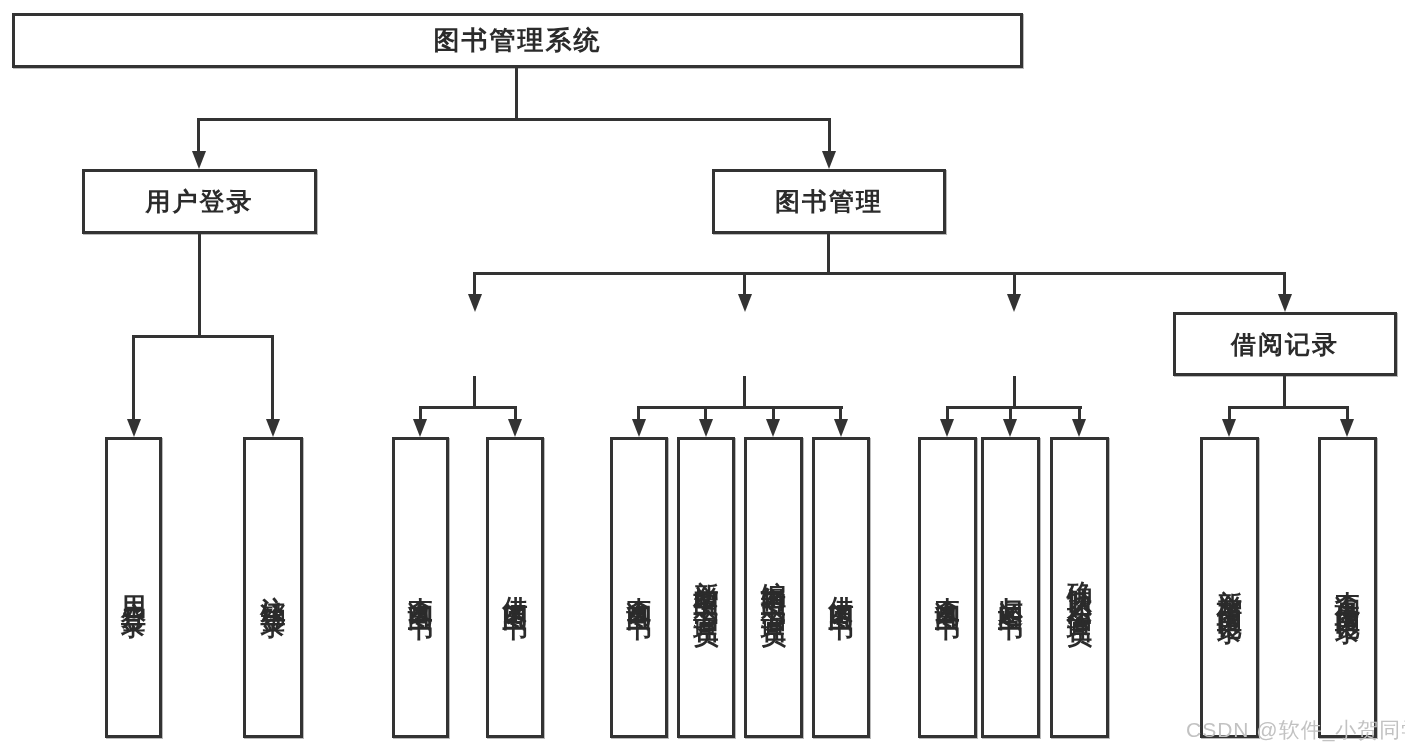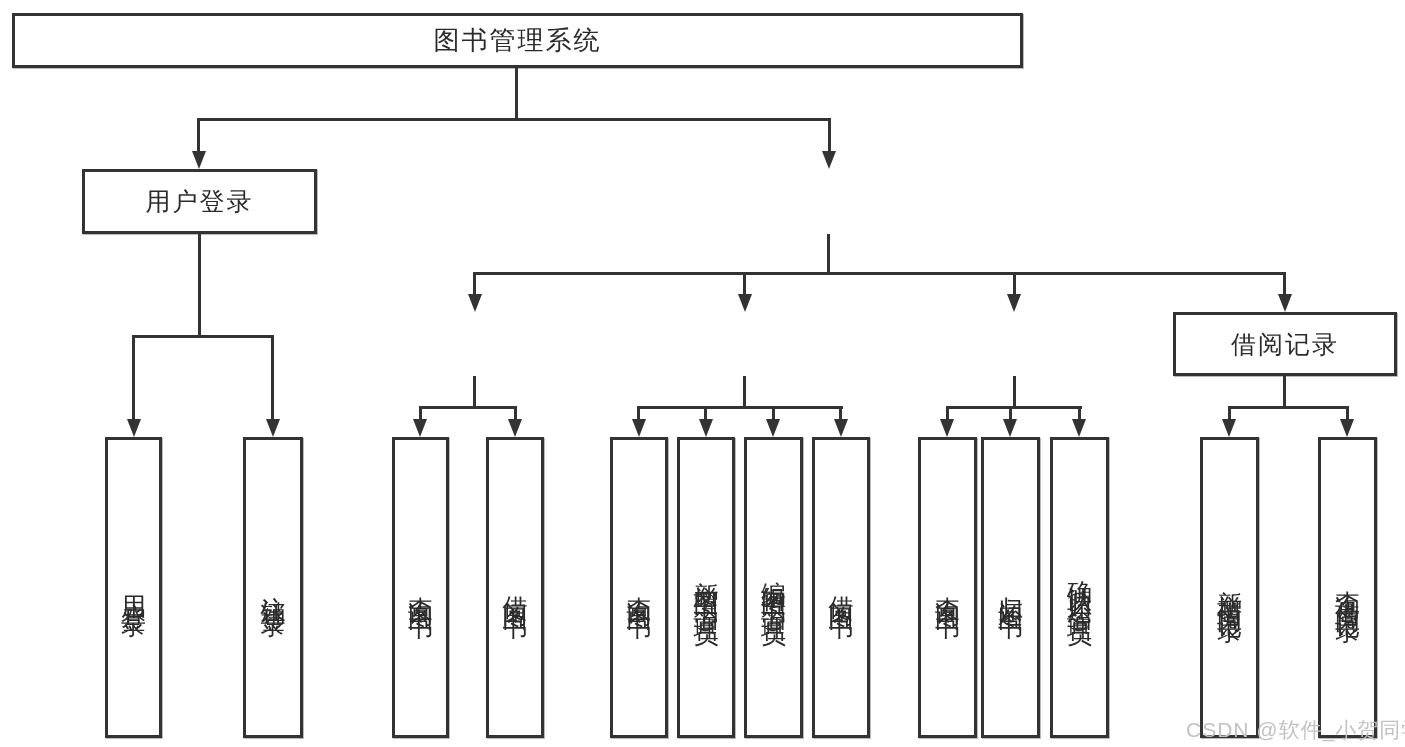--- a/index.html
+++ b/index.html
@@ -7,21 +7,21 @@
     position:relative;width:1405px;height:747px;background:#fff;overflow:hidden;
     font-family:"Liberation Sans","DejaVu Sans",sans-serif;
     color:var(--text,#2b2b2b);
   }
   .node{
     position:absolute;box-sizing:border-box;background:#fff;
     border:3px solid var(--line,#333333);
     display:flex;align-items:center;justify-content:center;
     box-shadow:1px 1px 0 rgba(60,60,60,.35);
   }
-  .node .lbl{font-size:25px;letter-spacing:2px;white-space:nowrap;}
+  .node .lbl{font-size:25px;letter-spacing:2px;white-space:nowrap;font-weight:bold;}
   .leaf{
     writing-mode:vertical-rl;text-orientation:mixed;
   }
   .leaf .lbl{font-size:25px;letter-spacing:6px;line-height:1;}
   .hline,.vline{position:absolute;background:var(--line,#333333);}
   .hline{height:3px;}
   .vline{width:3px;}
   .arrowhead{
     position:absolute;width:0;height:0;
     border-left:7px solid transparent;border-right:7px solid transparent;
@@ -97,20 +97,23 @@
   <div class="arrowhead" style="left:1222px;top:419px"></div>
   <div class="arrowhead" style="left:1340px;top:419px"></div>
 
   <div class="node" style="left:12px;top:13px;width:1011px;height:55px">
     <span class="lbl" style="font-size:26px">图书管理系统</span>
   </div>
 
   <div class="node" style="left:82px;top:169px;width:235px;height:65px">
     <span class="lbl">用户登录</span>
   </div>
+  <div class="node" style="left:712px;top:169px;width:234px;height:65px">
+    <span class="lbl">图书管理</span>
+  </div>
 
   <div class="node" style="left:1173px;top:312px;width:224px;height:64px">
     <span class="lbl">借阅记录</span>
   </div>
 
   <div class="node leaf" style="left:105px;top:437px;width:57px;height:301px">
     <span class="lbl">用户登录</span>
   </div>
   <div class="node leaf" style="left:243px;top:437px;width:60px;height:301px">
     <span class="lbl">注销登录</span>

